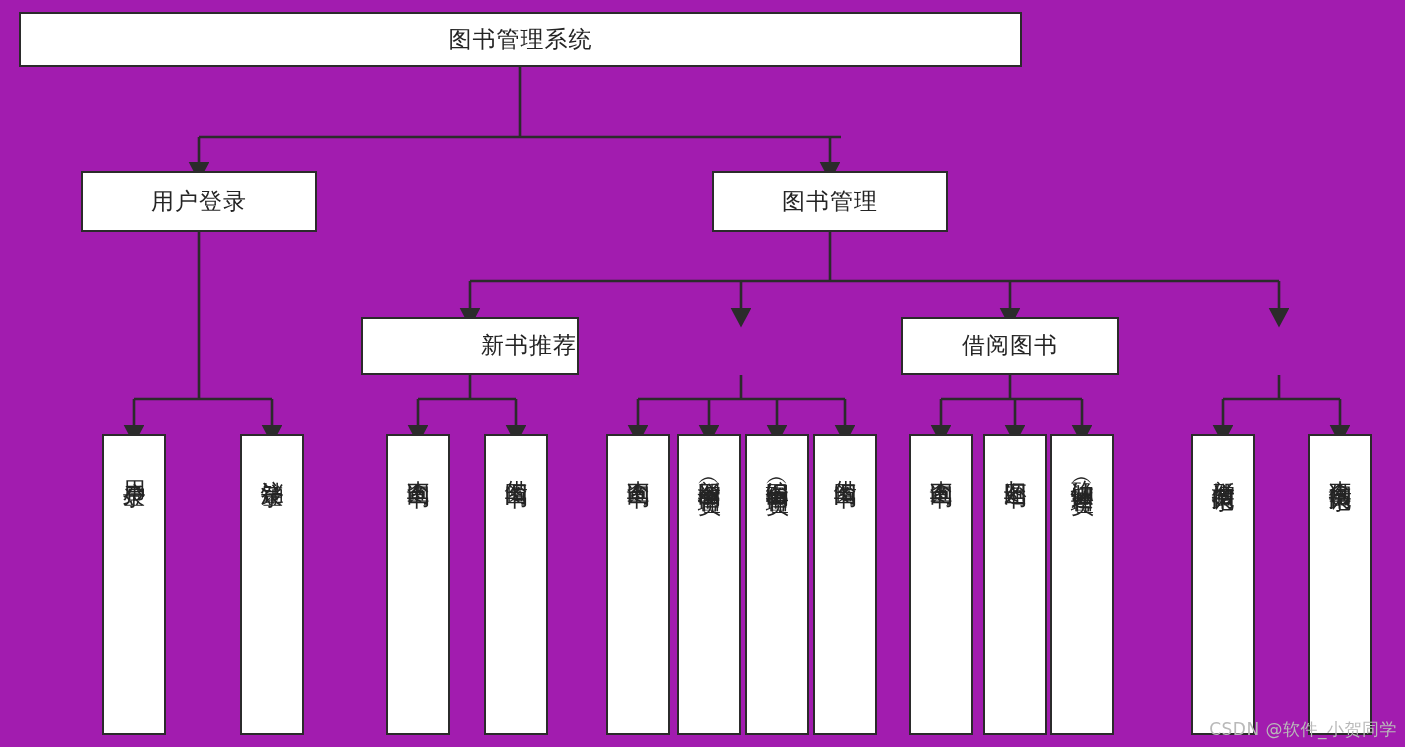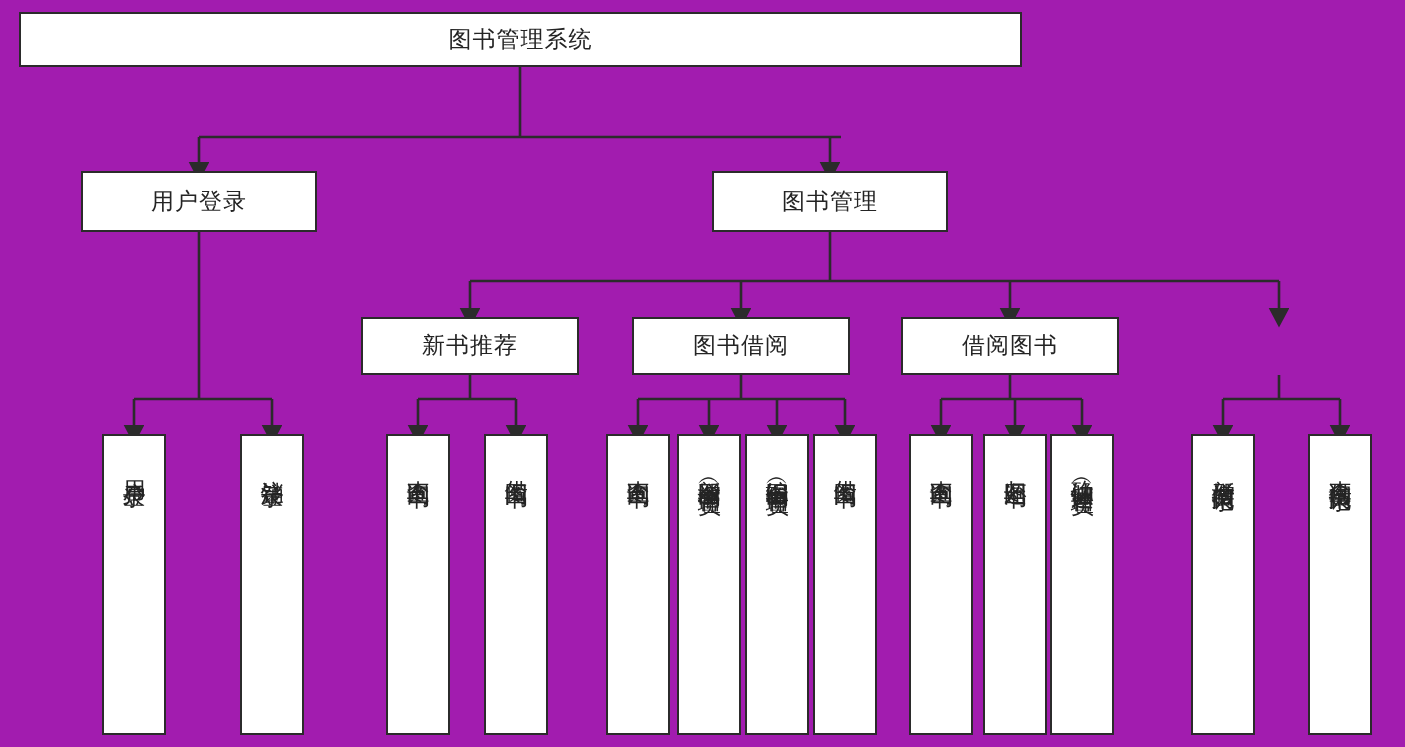--- a/index.html
+++ b/index.html
@@ -131,25 +131,22 @@
     <span class="node-label">图书管理系统</span>
   </div>
 
   <div class="node node-h" style="left:81px; top:171px; width:236px; height:61px;">
     <span class="node-label">用户登录</span>
   </div>
   <div class="node node-h" style="left:712px; top:171px; width:236px; height:61px;">
     <span class="node-label">图书管理</span>
   </div>
 
-  <div class="node node-h" style="left:361px; top:317px; width:218px; height:58px;">
+  <div class="node node-h" style="left:361px; top:317px; width:218px; height:58px;justify-content:flex-end;">
     <span class="node-label">新书推荐</span>
-  </div>
-  <div class="node node-h" style="left:632px; top:317px; width:218px; height:58px;">
-    <span class="node-label">图书借阅</span>
   </div>
   <div class="node node-h" style="left:901px; top:317px; width:218px; height:58px;">
     <span class="node-label">借阅图书</span>
   </div>
 
   <div class="node node-v" style="left:102px; top:434px; width:64px; height:301px;">
     <span class="node-label">用户登录</span>
   </div>
   <div class="node node-v" style="left:240px; top:434px; width:64px; height:301px;">
     <span class="node-label">注销登录</span>
@@ -185,14 +182,15 @@
     <span class="node-label">确认归还（管理员）</span>
   </div>
 
   <div class="node node-v" style="left:1191px; top:434px; width:64px; height:301px;">
     <span class="node-label">新增借阅记录</span>
   </div>
   <div class="node node-v" style="left:1308px; top:434px; width:64px; height:301px;">
     <span class="node-label">查询借阅记录</span>
   </div>
 
+  <div id="watermark">CSDN @软件_小贺同学</div>
 
 </div>
 
 </body></html>

